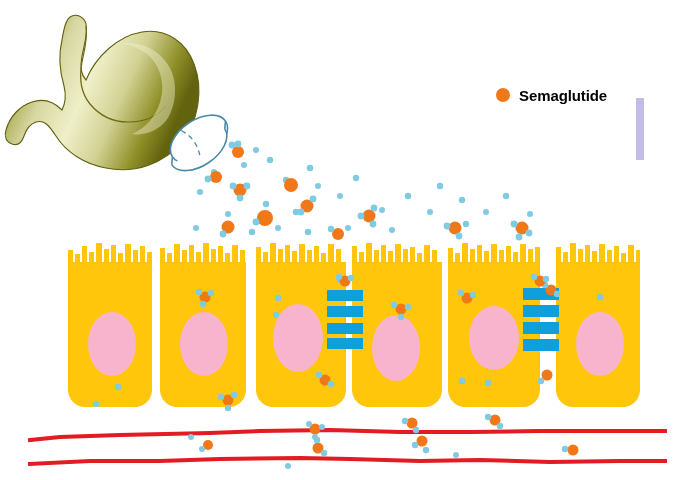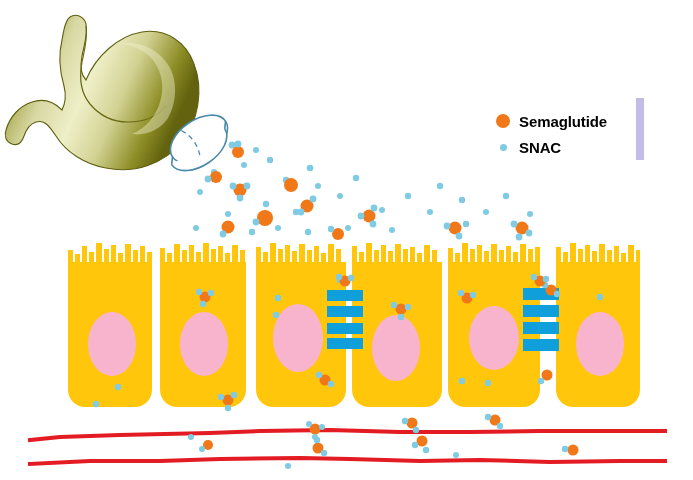--- a/index.html
+++ b/index.html
@@ -22,21 +22,21 @@
     position: absolute;
     left: 0;
     top: 0;
     width: 693px;
     height: 480px;
   }
   
   .legend {
     position: absolute;
     left: 496px;
-    top: 108px;
+    top: 82px;
     width: 150px;
     height: 62px;
   }
   .legend-row {
     display: flex;
     align-items: center;
     height: 26px;
   }
   .legend-swatch-lg {
     width: 14px;
@@ -462,22 +462,16 @@
         </g>
       </g>
     </g>
   </svg>
 
   <div class="legend">
     <div class="legend-row">
       <span class="legend-swatch-lg"></span>
       <span class="legend-label">Semaglutide</span>
     </div>
-    <div class="legend-row">
-      <span class="legend-swatch-sm">
-          <i></i>
-        </span>
-      <span class="legend-label">SNAC</span>
-    </div>
   </div>
   <div class="legend-bar"></div>
 
 </div>
 
 </body></html>

